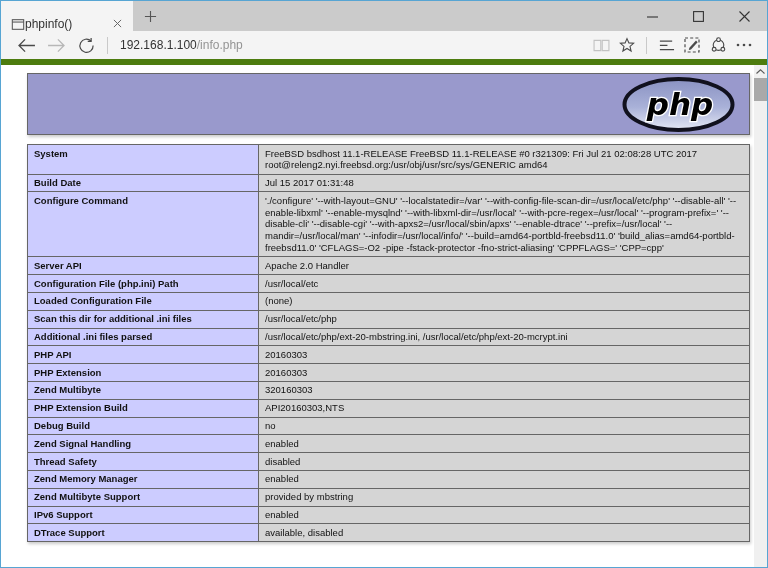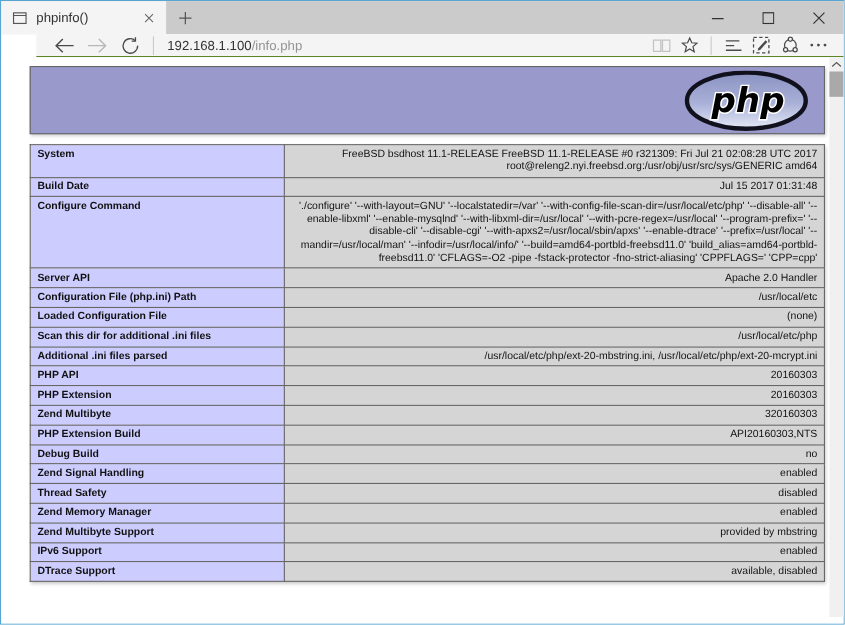--- a/index.html
+++ b/index.html
@@ -4,33 +4,33 @@
 <style>
   * { margin:0; padding:0; box-sizing:border-box; }
   html,body { font-family:"Liberation Sans", sans-serif; background:#fff; }
   .window {
     width:768px; height:568px; border:1px solid #57a5d3; background:#fff;
     overflow:hidden; position:relative;
   }
   
   .titlebar { height:30px; background:#cbcbcb; display:flex; align-items:stretch; }
   .tab {
-    width:150px; background:#f4f4f4; display:flex; align-items:center;
-    padding:0 8px 0 10px; gap:8px;
+    width:132px; background:#f4f4f4; display:flex; align-items:flex-end;
+    padding:0 8px 0 10px; 
   }
   .tab-title { flex:1; font-size:12px; color:#333; white-space:nowrap; overflow:hidden; }
   .tab-close { display:flex; align-items:center; justify-content:center; width:16px; height:16px; }
   .newtab { width:34px; display:flex; align-items:center; justify-content:center; }
   .tb-spacer { flex:1; }
   .win-controls { display:flex; }
   .win-btn { width:46px; display:flex; align-items:center; justify-content:center; }
   
   .toolbar {
-    height:21px; background:#f4f4f4; border-bottom:1px solid #4d7c0f;
-    display:flex; align-items:center; padding:0 10px;margin-left:32px;
+    height:34px; background:#f4f4f4; border-bottom:6px solid #4d7c0f;
+    display:flex; align-items:center; padding:0 10px;
   }
   .tool-btn { width:30px; height:26px; display:flex; align-items:center; justify-content:center; }
   .tool-btn.narrow { width:26px; }
   .vsep { width:1px; height:17px; background:#c9c9c9; margin:0 6px; }
   .url-box { flex:1; display:flex; align-items:center; padding-left:6px; font-size:12px; min-width:0; }
   .url-host { color:#333; }
   .url-path { color:#949494; }
   
   .content { position:relative; height:509px; background:#fff; overflow:hidden; }
   .scrollbar { position:absolute; right:0; top:0; bottom:0; width:13px; background:#f0f0f0; }
@@ -44,21 +44,21 @@
   }
   .php-header h1 { font-size:14px; font-weight:bold; color:#111; }
   .php-logo { position:absolute; top:3px; right:14px; }
   table.info { border-collapse:collapse; width:723px; margin-top:9px; box-shadow:1px 2px 3px #ccc; }
   table.info td {
     border:1px solid var(--tbl-border,#666); font-size:9.5px; line-height:11.8px;
     padding:2.5px 6px; vertical-align:baseline; color:#111;
     word-wrap:break-word; overflow-wrap:break-word;
   }
   td.lbl { background:var(--label-bg,#ccccff); font-weight:bold; width:231px; }
-  td.val { background:var(--value-bg,#d5d5d5);text-align:right; }
+  td.val { background:var(--value-bg,#d5d5d5); }
   svg { display:block; }
 </style>
 </head>
 <body>
 
 <div class="window">
 
   <div class="titlebar">
     <div class="tab">
       <span>

